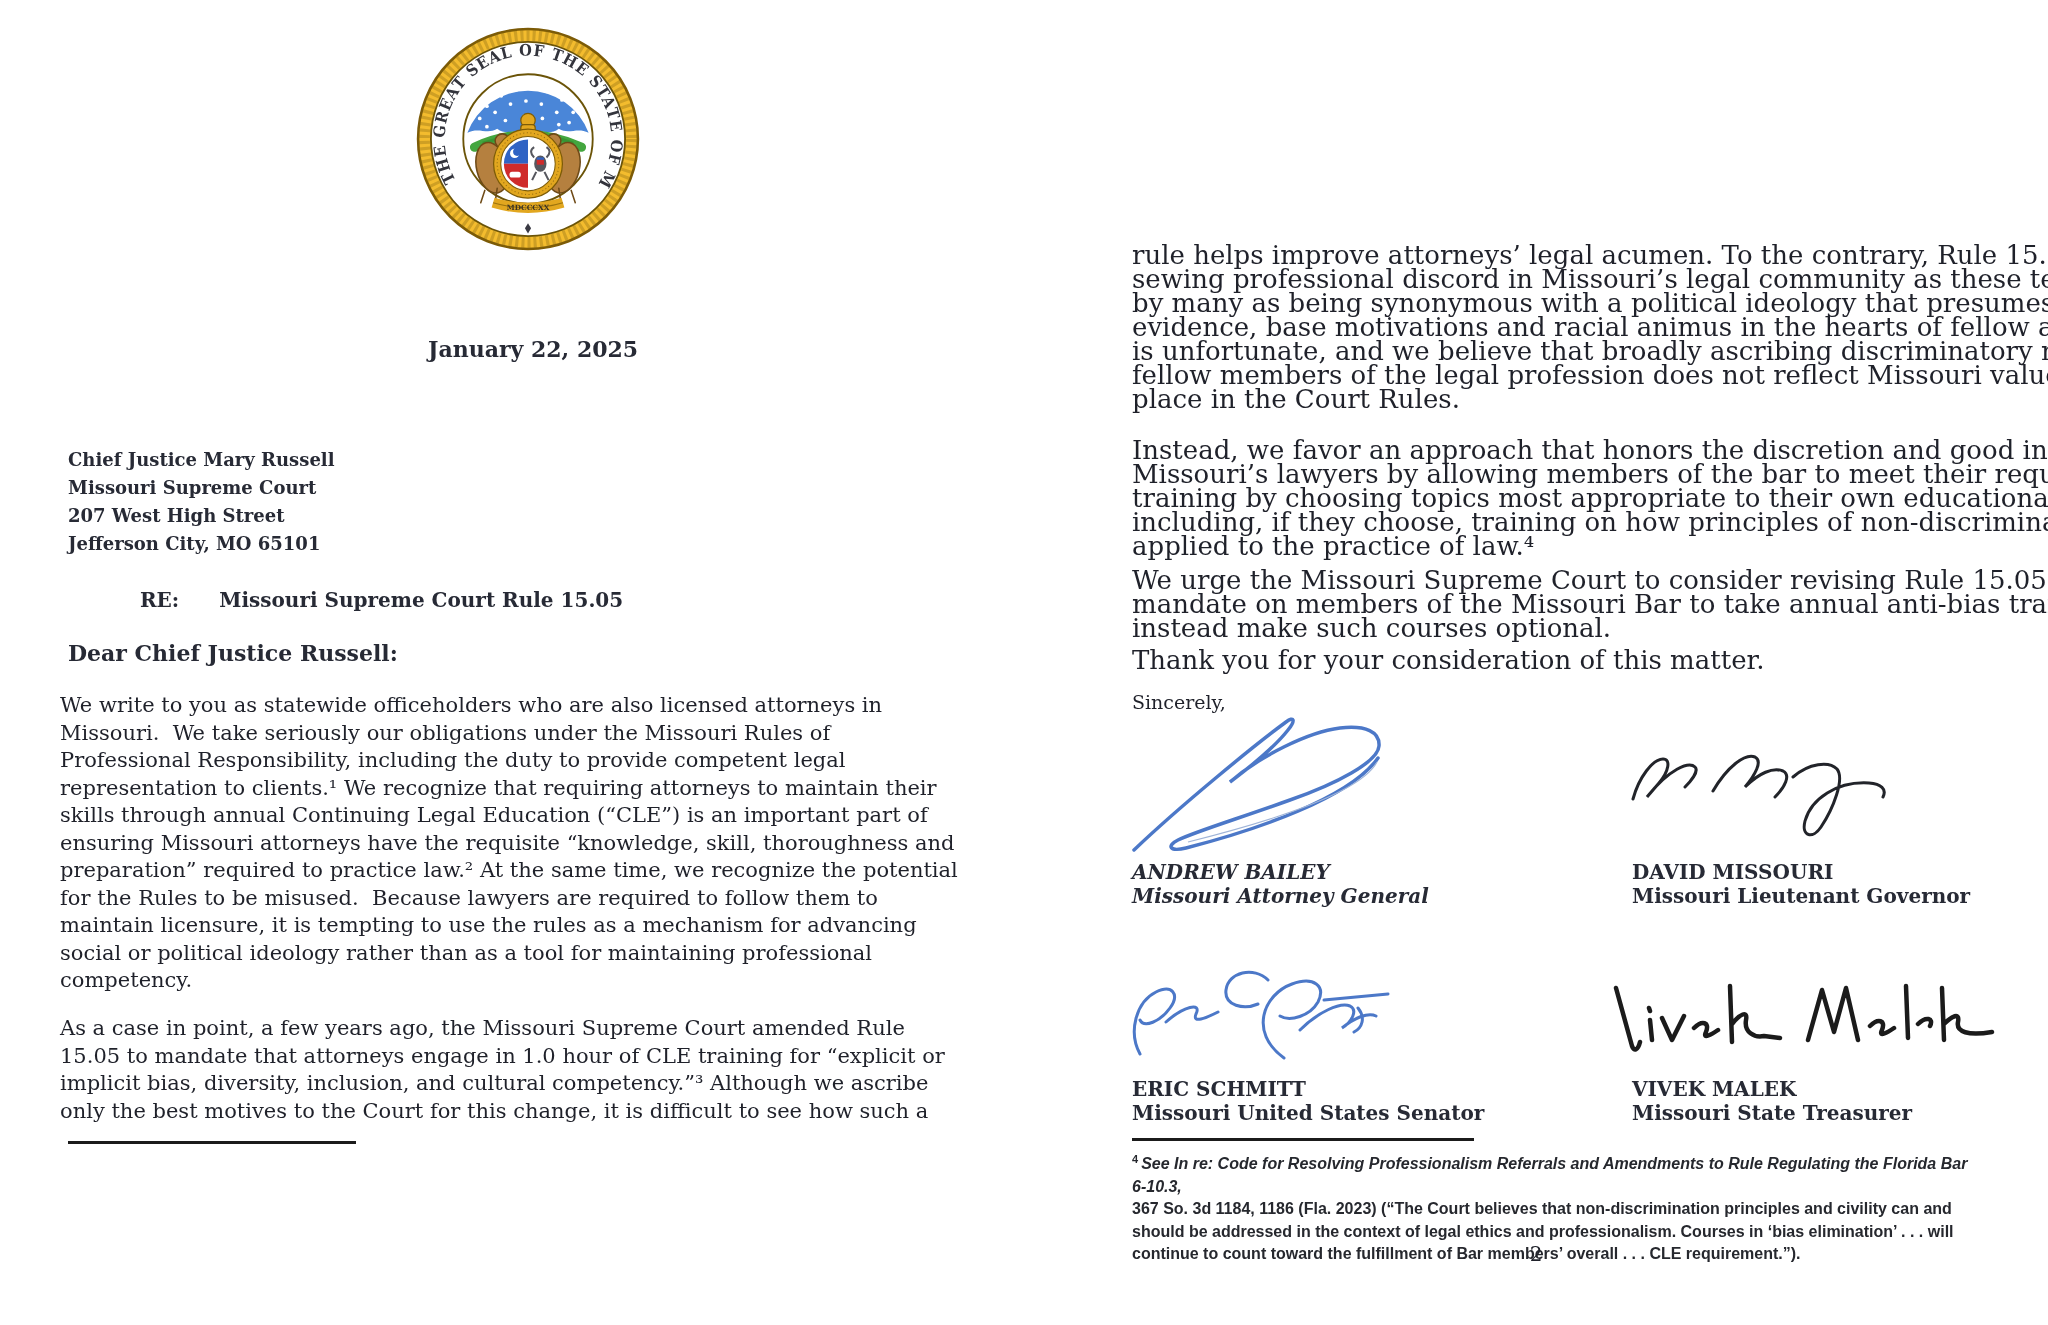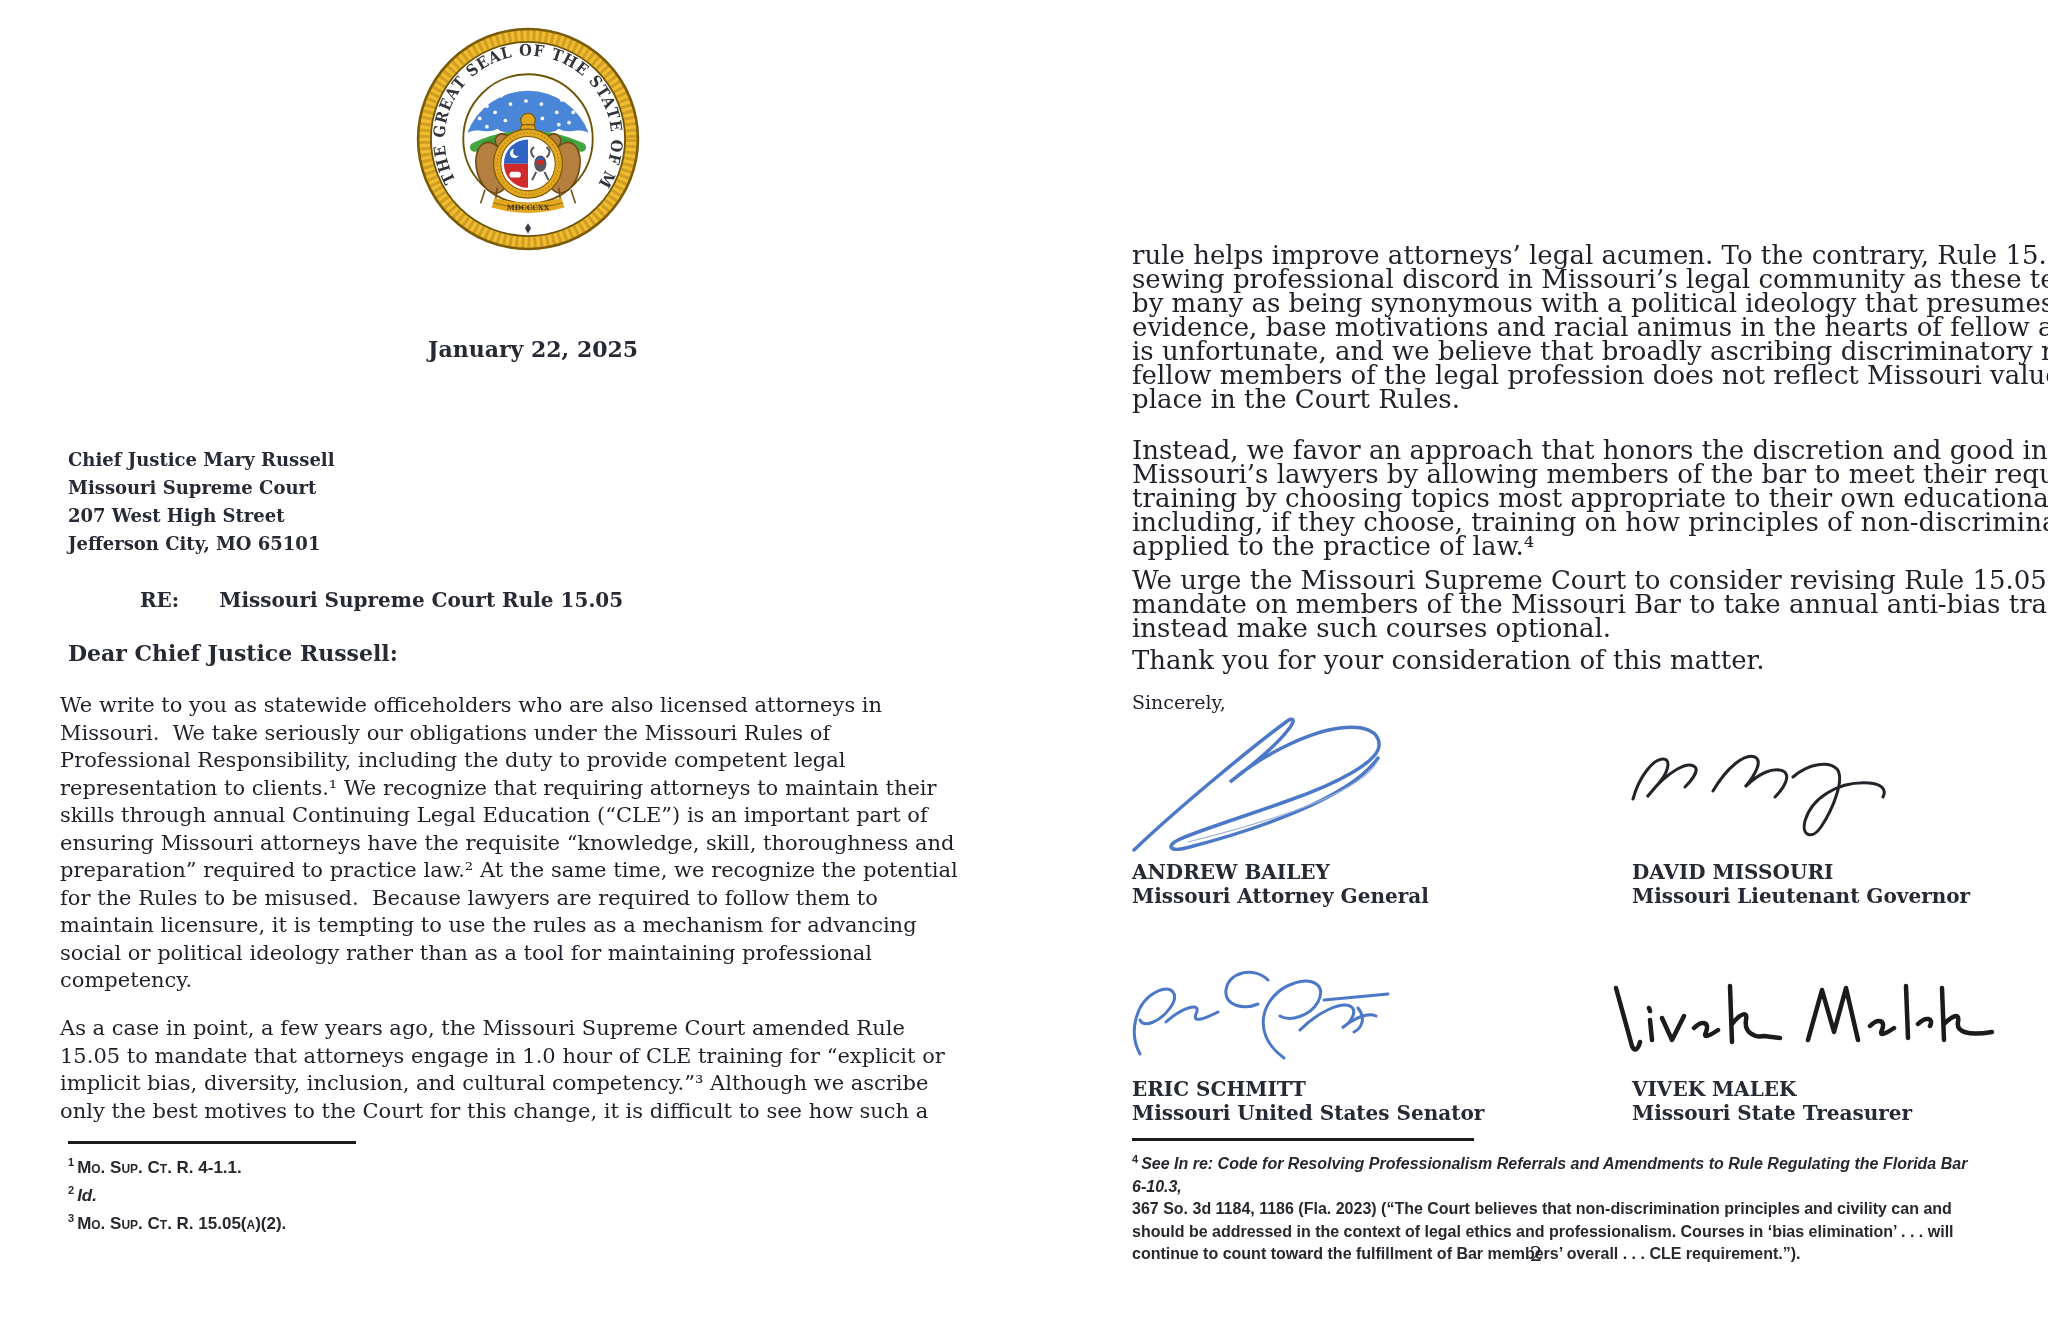--- a/index.html
+++ b/index.html
@@ -32,21 +32,21 @@
   .p2b{top:438px;}
   .p2c{top:568px;}
   .p2d{top:648px;}
   .closing{left:1132px;top:691px;font-size:19px;color:#1f212a;}
   .sig{pointer-events:none;}
   .sig-bailey{left:1128px;top:706px;width:300px;height:155px;}
   .sig-wasinger{left:1625px;top:733px;width:270px;height:120px;}
   .sig-schmitt{left:1126px;top:958px;width:280px;height:125px;}
   .sig-malek{left:1608px;top:978px;width:390px;height:95px;}
   .signer{font-size:20px;font-weight:bold;line-height:24px;color:#272a35;}
-  .sn-bailey{left:1132px;top:860px;}
+  .sn-bailey{left:1132px;top:860px;font-style:italic;}
   .sn-wasinger{left:1632px;top:860px;}
   .sn-schmitt{left:1132px;top:1077px;}
   .sn-malek{left:1632px;top:1077px;}
   .fn-sep-r{left:1132px;top:1138px;width:342px;}
   .fn4{left:1132px;top:1148px;width:848px;font-family:"Liberation Sans","DejaVu Sans",sans-serif;
        font-size:16px;line-height:22.5px;color:#26282e;font-weight:600;white-space:pre-wrap;}
   .fn4-italic{font-style:italic;}
   .fn4-roman{display:block;white-space:pre;}
   .pagenum{left:1024px;top:1242px;width:1024px;text-align:center;font-size:20px;color:#1f212a;}
 </style>
@@ -155,25 +155,20 @@
 maintain licensure, it is tempting to use the rules as a mechanism for advancing
 social or political ideology rather than as a tool for maintaining professional
 competency.</div>
   <div class="abs body-l p1b pre">As a case in point, a few years ago, the Missouri Supreme Court amended Rule
 15.05 to mandate that attorneys engage in 1.0 hour of CLE training for “explicit or
 implicit bias, diversity, inclusion, and cultural competency.”³ Although we ascribe
 only the best motives to the Court for this change, it is difficult to see how such a</div>
 
   <div class="abs fn-sep fn-sep-l"></div>
 
-  <div class="abs footnotes">
-    <span class="fn-row"><span class="fn-marker">1</span><span class="smallcaps">Mo. Sup. Ct. R. 4-1.1.</span></span>
-    <span class="fn-row"><span class="fn-marker">2</span><span class="fn-italic">Id.</span></span>
-    <span class="fn-row"><span class="fn-marker">3</span><span class="smallcaps">Mo. Sup. Ct. R. 15.05(a)(2).</span></span>
-  </div>
 
   <div class="abs body-r p2a pre">rule helps improve attorneys’ legal acumen. To the contrary, Rule 15.05(a)(2) risks
 sewing professional discord in Missouri’s legal community as these terms are seen
 by many as being synonymous with a political ideology that presumes, without
 evidence, base motivations and racial animus in the hearts of fellow attorneys. That
 is unfortunate, and we believe that broadly ascribing discriminatory motives to
 fellow members of the legal profession does not reflect Missouri values, and has no
 place in the Court Rules.</div>
   <div class="abs body-r p2b pre">Instead, we favor an approach that honors the discretion and good intentions of
 Missouri’s lawyers by allowing members of the bar to meet their required ethics

